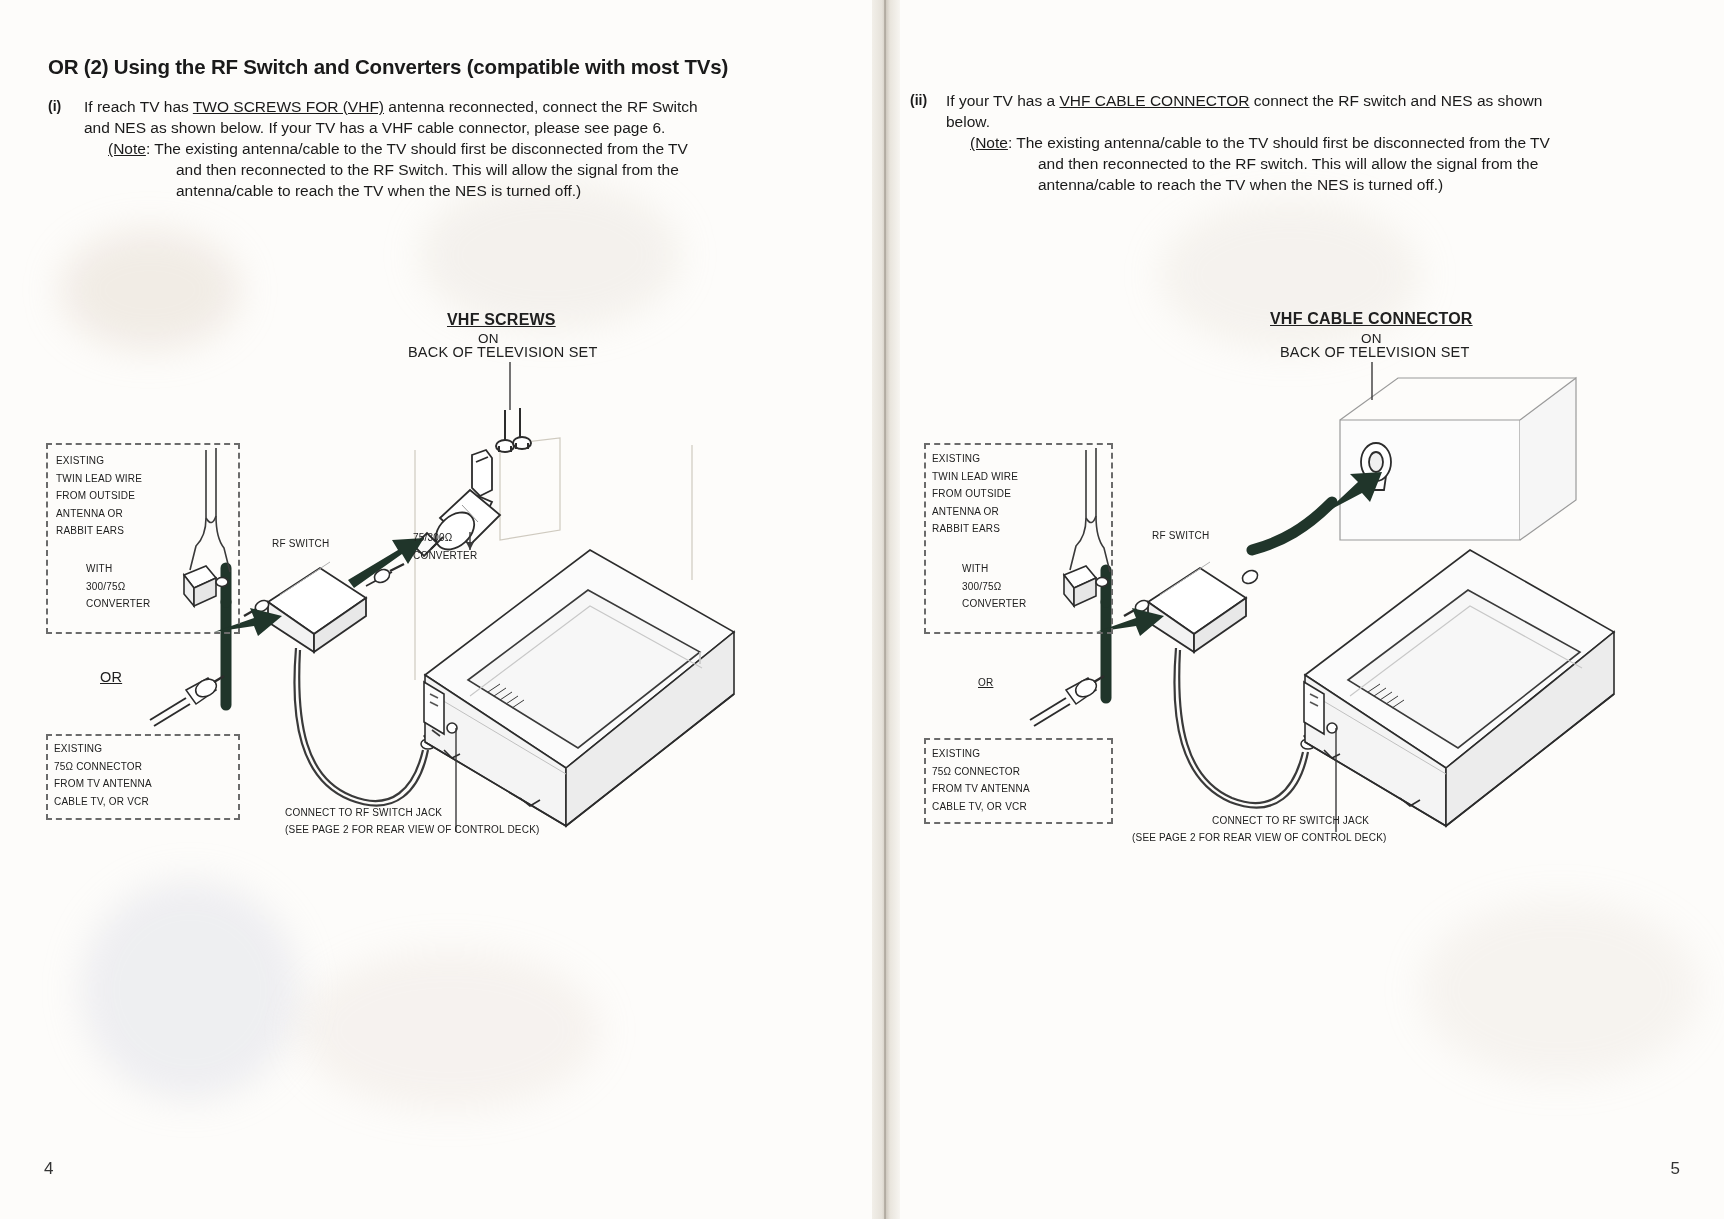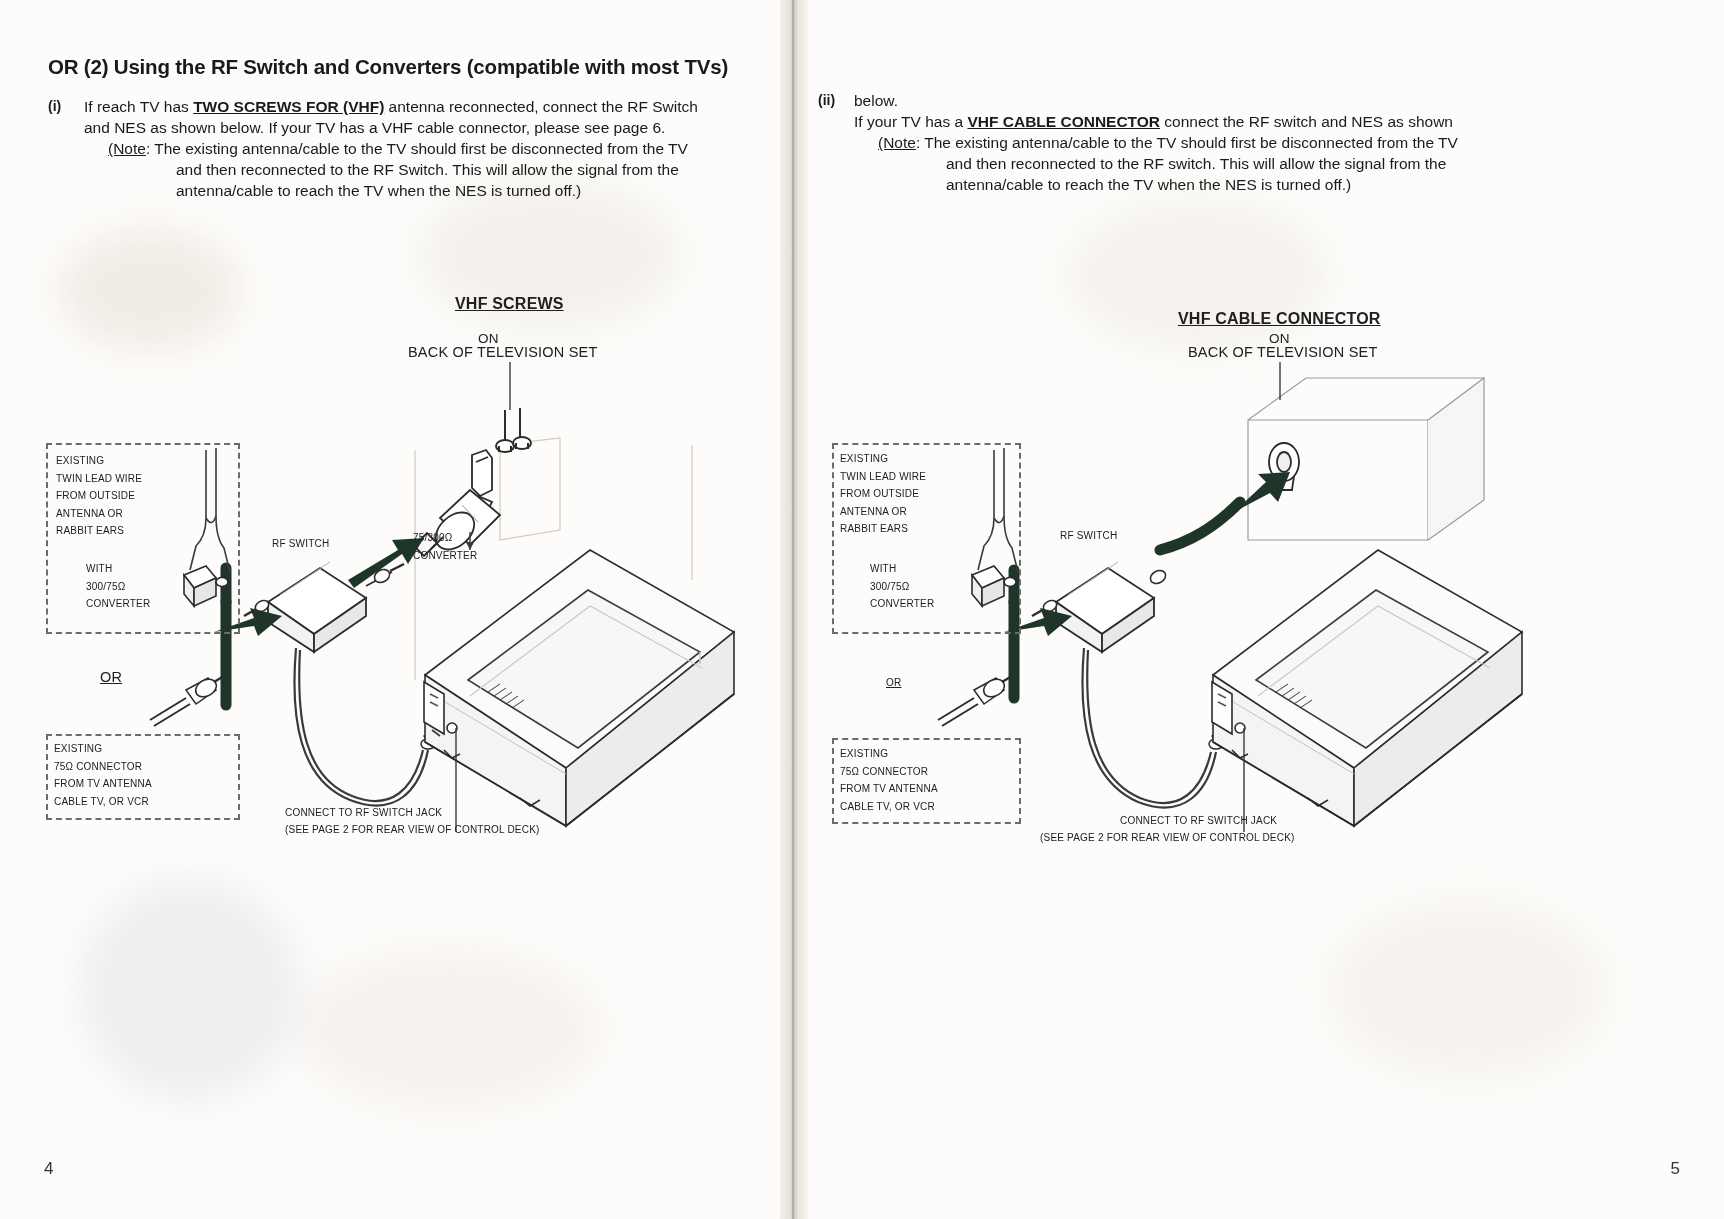--- a/index.html
+++ b/index.html
@@ -6,38 +6,38 @@
   body{
     width:1724px;height:1219px;
     background:#fdfcfa;
     font-family:"Liberation Sans", sans-serif;
     color:#1a1a1a;
     overflow:hidden;
     position:relative;
   }
   .page-spread{position:absolute;inset:0;display:flex;}
   .page{position:relative;height:100%;}
-  .page-left{width:780px;}
+  .page-left{width:872px;}
   .gutter{width:28px;position:relative;background:linear-gradient(90deg,#f2efe9 0%,#e6e2da 35%,#cfc9bf 50%,#e9e5dd 65%,#f7f5f1 100%);}
   .gutter .crease{position:absolute;left:12px;top:0;bottom:0;width:2px;background:rgba(120,112,100,.35);}
   .page-right{flex:1;}
 
   
   .blotch{position:absolute;border-radius:50%;filter:blur(18px);pointer-events:none;}
 
   h1.heading{
     position:absolute;left:48px;top:55px;
     font-size:20.5px;font-weight:bold;letter-spacing:-0.2px;
     margin:0;white-space:nowrap;
   }
 
   .para{position:absolute;font-size:15.5px;line-height:21px;}
   .para .marker{position:absolute;left:0;top:0;font-weight:bold;font-size:14px;}
   .u{text-decoration:underline;}
-  .bold{font-weight:bold;}
+  .bold{font-weight:normal;}
 
   .hang{display:block;}
 
   
   .dlabel{position:absolute;font-size:10px;line-height:17.5px;letter-spacing:.2px;white-space:pre;color:#202020;}
   .dlabel.center{text-align:center;white-space:pre-line;}
   .dlabel.u-head{font-weight:bold;text-decoration:underline;}
 
   .callout{position:absolute;border:2px dashed #6b6b6b;border-width:2px;}
 
@@ -64,21 +64,21 @@
       <span class="marker">(i)</span>
       <div style="margin-left:36px;">
         <span class="hang"><span>If reach TV has </span><span class="bold u">TWO SCREWS FOR (VHF)</span><span> antenna reconnected, connect the RF Switch</span></span>
         <span class="hang">and NES as shown below. If your TV has a VHF cable connector, please see page 6.</span>
         <span class="hang" style="margin-left:24px;text-indent:0;"><span class="u">(Note</span><span>: The existing antenna/cable to the TV should first be disconnected from the TV</span></span>
         <span class="hang" style="margin-left:92px;">and then reconnected to the RF Switch. This will allow the signal from the</span>
         <span class="hang" style="margin-left:92px;">antenna/cable to reach the TV when the NES is turned off.)</span>
       </div>
     </div>
 
-    <div class="dlabel u-head" style="left:447px;top:295px;font-size:16px;margin-left:8px;">VHF SCREWS</div>
+    <div class="dlabel u-head" style="left:447px;top:311px;font-size:16px;">VHF SCREWS</div>
     <div class="dlabel center" style="left:478px;top:330px;font-size:13.5px;">ON</div>
     <div class="dlabel" style="left:408px;top:344px;font-size:14.5px;">BACK OF TELEVISION SET</div>
 
     <svg class="dg" width="790" height="900" viewBox="0 0 790 900" style="top:250px;">
       <g fill="none" stroke="#3a3a3a" stroke-width="1.4">
 
         <line x1="510" y1="112" x2="510" y2="160"></line>
 
         <g stroke="#cfcabf" stroke-width="1.2">
           <path d="M500 195 L560 188 L560 280 L500 290 Z"></path>
@@ -245,22 +245,22 @@
     </div>
 
   <div class="page page-right">
 
     <div class="blotch" style="left:260px;top:200px;width:260px;height:150px;background:rgba(216,204,190,.20);"></div>
     <div class="blotch" style="left:520px;top:900px;width:280px;height:180px;background:rgba(214,202,188,.16);"></div>
 
     <div class="para" style="left:10px;top:90px;width:720px;">
       <span class="marker">(ii)</span>
       <div style="margin-left:36px;">
+        <span class="hang"><span>If your TV has a </span><span class="bold u">VHF CABLE CONNECTOR</span><span> connect the RF switch and NES as shown</span></span>
         <span class="hang">below.</span>
-        <span class="hang"><span>If your TV has a </span><span class="bold u">VHF CABLE CONNECTOR</span><span> connect the RF switch and NES as shown</span></span>
         <span class="hang" style="margin-left:24px;"><span class="u">(Note</span><span>: The existing antenna/cable to the TV should first be disconnected from the TV</span></span>
         <span class="hang" style="margin-left:92px;">and then reconnected to the RF switch. This will allow the signal from the</span>
         <span class="hang" style="margin-left:92px;">antenna/cable to reach the TV when the NES is turned off.)</span>
       </div>
     </div>
 
     <div class="dlabel u-head" style="left:370px;top:310px;font-size:16px;">VHF CABLE CONNECTOR</div>
     <div class="dlabel" style="left:461px;top:330px;font-size:13.5px;">ON</div>
     <div class="dlabel" style="left:380px;top:344px;font-size:14.5px;">BACK OF TELEVISION SET</div>
 

